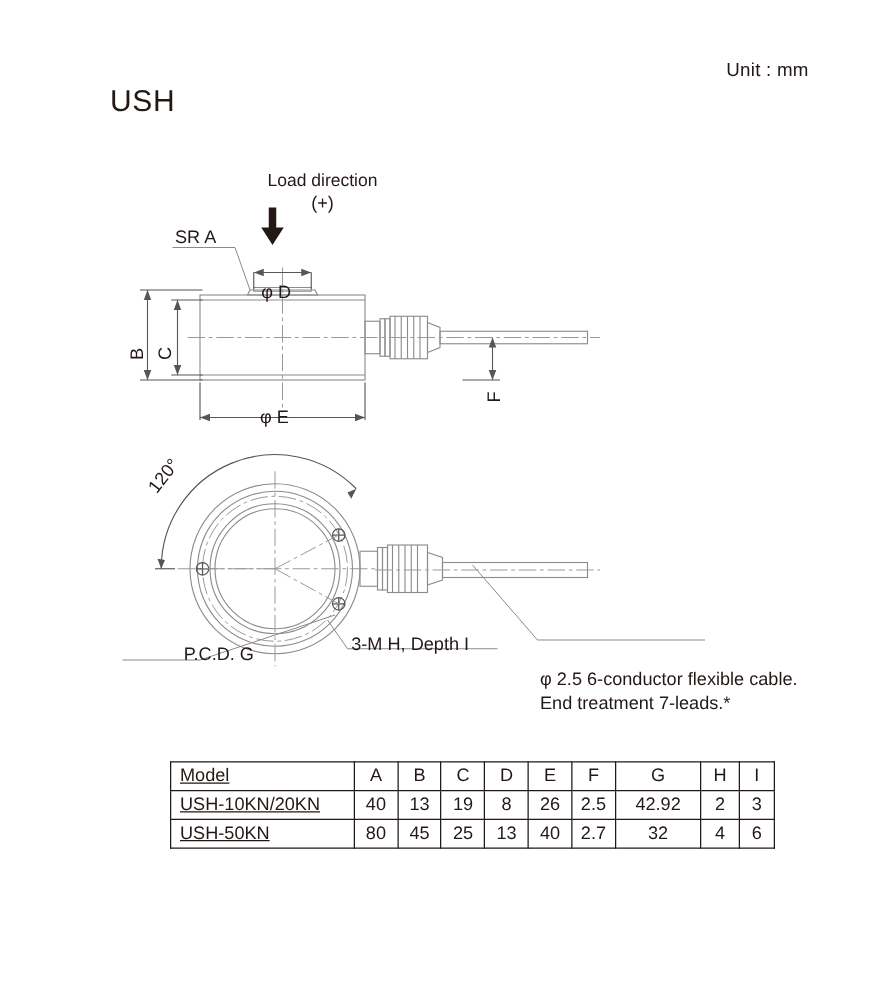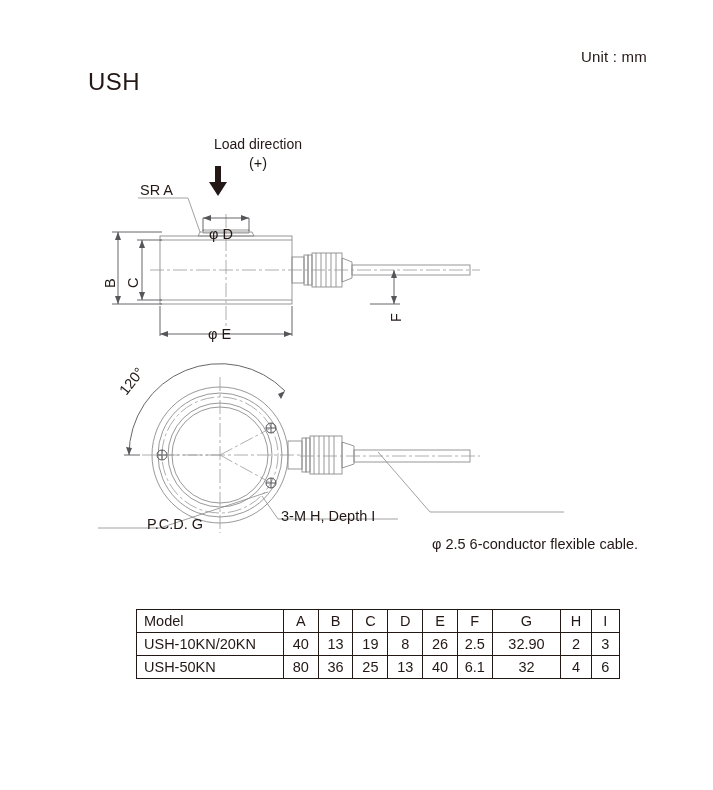--- a/index.html
+++ b/index.html
@@ -114,20 +114,21 @@
     padding: 0 4px;
     font-weight: normal;
     text-align: center;
     line-height: 20px;
   }
   .spec-table th.model-col,
   .spec-table td.model-col {
     text-align: left;
     width: 160px;
     padding-left: 7px;
+    text-decoration: underline;
   }
   .spec-table th.c-a, .spec-table td.c-a,
   .spec-table th.c-b, .spec-table td.c-b,
   .spec-table th.c-c, .spec-table td.c-c,
   .spec-table th.c-d, .spec-table td.c-d,
   .spec-table th.c-e, .spec-table td.c-e { width: 30px; }
   .spec-table th.c-f, .spec-table td.c-f { width: 28px; }
   .spec-table th.c-g, .spec-table td.c-g { width: 70px; }
   .spec-table th.c-h, .spec-table td.c-h { width: 26px; }
   .spec-table th.c-i, .spec-table td.c-i { width: 24px; }
@@ -289,20 +290,21 @@
   <div class="lbl-rot lbl-c">C</div>
   <div class="lbl-rot lbl-f">F</div>
 
   <div class="lbl-120">120°</div>
 
   <div class="lbl lbl-pcd">P.C.D. G</div>
   <div class="lbl lbl-mh">3-M H, Depth I</div>
 
   <div class="cable-note">
     <div>φ 2.5  6-conductor flexible cable.</div>
+    <div>End treatment 7-leads.*</div>
   </div>
 
   <table class="spec-table">
     <thead>
       <tr>
         <th class="model-col">Model</th>
         <th class="c-a">A</th>
         <th class="c-b">B</th>
         <th class="c-c">C</th>
         <th class="c-d">D</th>
@@ -315,32 +317,32 @@
     </thead>
     <tbody>
       <tr>
         <td class="model-col">USH-10KN/20KN</td>
         <td class="c-a">40</td>
         <td class="c-b">13</td>
         <td class="c-c">19</td>
         <td class="c-d">8</td>
         <td class="c-e">26</td>
         <td class="c-f">2.5</td>
-        <td class="c-g">32.90</td>
+        <td class="c-g">42.92</td>
         <td class="c-h">2</td>
         <td class="c-i">3</td>
       </tr>
       <tr>
         <td class="model-col">USH-50KN</td>
         <td class="c-a">80</td>
-        <td class="c-b">36</td>
+        <td class="c-b">45</td>
         <td class="c-c">25</td>
         <td class="c-d">13</td>
         <td class="c-e">40</td>
-        <td class="c-f">6.1</td>
+        <td class="c-f">2.7</td>
         <td class="c-g">32</td>
         <td class="c-h">4</td>
         <td class="c-i">6</td>
       </tr>
     </tbody>
   </table>
 
 </div>
 
 </body></html>

